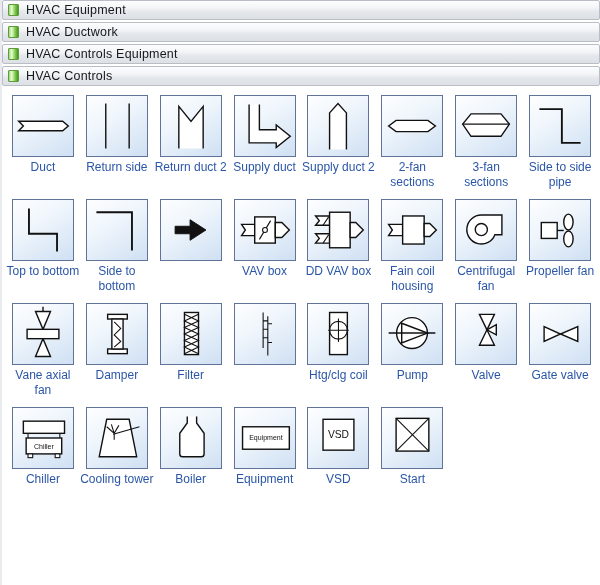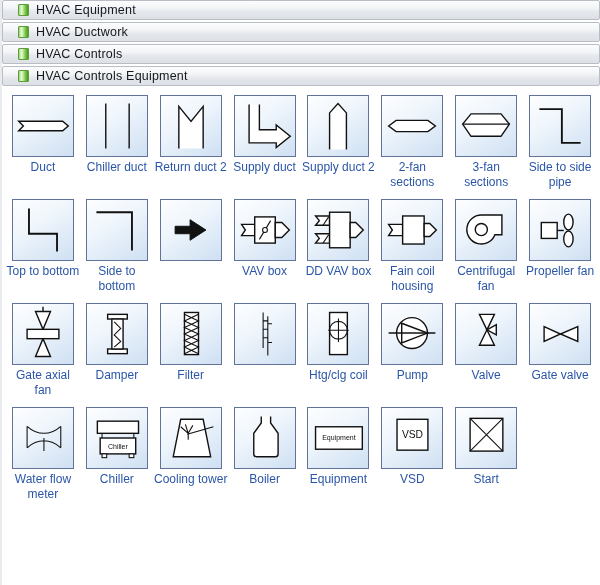--- a/index.html
+++ b/index.html
@@ -5,21 +5,21 @@
   html,body{margin:0;padding:0;}
   body{
     width:600px;height:585px;overflow:hidden;background:#fff;
     font-family:"Liberation Sans",sans-serif;
     -webkit-font-smoothing:antialiased;
   }
   .panel{width:600px;height:585px;border-left:2px solid #e9ebee;box-sizing:border-box;}
   
   .bar{
     height:20px;margin:0 0 2px 0;
-    display:flex;align-items:center;gap:7px;padding-left:15px;
+    display:flex;align-items:center;gap:7px;padding-left:5px;
     background:linear-gradient(#fdfdfe 0%,#f2f4f6 40%,#e4e7eb 60%,#dde0e5 100%);
     border:1px solid #b9bec6;border-radius:2px;box-sizing:border-box;
   }
   .bar .btxt{font-size:12.5px;color:#15181d;letter-spacing:.2px;}
   .sticon{
     width:11px;height:12px;flex:0 0 11px;border:1px solid #5d9c39;box-sizing:border-box;
     background:linear-gradient(90deg,#9ed77d 0%,#eafbdc 30%,#bdeb93 45%,#7cc64e 70%,#49991f 100%);
     border-radius:1px;
   }
   
@@ -200,44 +200,44 @@
   <div class="bar">
     <span class="sticon"></span>
     <span class="btxt">HVAC Equipment</span>
   </div>
   <div class="bar">
     <span class="sticon"></span>
     <span class="btxt">HVAC Ductwork</span>
   </div>
   <div class="bar">
     <span class="sticon"></span>
-    <span class="btxt">HVAC Controls</span>
+    <span class="btxt">HVAC Controls Equipment</span>
   </div>
   <div class="bar">
     <span class="sticon"></span>
-    <span class="btxt">HVAC Controls Equipment</span>
+    <span class="btxt">HVAC Controls</span>
   </div>
 
   <div class="grid">
 
     <div class="cell">
       <div class="tile">
           <svg viewBox="0 0 62 62">
             <use href="#sym-duct"></use>
           </svg>
         </div>
       <div class="lbl">Duct</div>
     </div>
     <div class="cell">
       <div class="tile">
           <svg viewBox="0 0 62 62">
             <use href="#sym-return-duct"></use>
           </svg>
         </div>
-      <div class="lbl">Chiller duct</div>
+      <div class="lbl">Return side</div>
     </div>
     <div class="cell">
       <div class="tile">
           <svg viewBox="0 0 62 62">
             <use href="#sym-return-duct-2"></use>
           </svg>
         </div>
       <div class="lbl">Return duct 2</div>
     </div>
     <div class="cell">
@@ -344,21 +344,21 @@
           </svg>
         </div>
       <div class="lbl">Propeller fan</div>
     </div>
     <div class="cell">
       <div class="tile">
           <svg viewBox="0 0 62 62">
             <use href="#sym-vaneaxial"></use>
           </svg>
         </div>
-      <div class="lbl">Gate axial fan</div>
+      <div class="lbl">Vane axial fan</div>
     </div>
     <div class="cell">
       <div class="tile">
           <svg viewBox="0 0 62 62">
             <use href="#sym-damper"></use>
           </svg>
         </div>
       <div class="lbl">Damper</div>
     </div>
     <div class="cell">
@@ -401,28 +401,20 @@
         </div>
       <div class="lbl">Valve</div>
     </div>
     <div class="cell">
       <div class="tile">
           <svg viewBox="0 0 62 62">
             <use href="#sym-gatevalve"></use>
           </svg>
         </div>
       <div class="lbl">Gate valve</div>
-    </div>
-    <div class="cell">
-      <div class="tile">
-          <svg viewBox="0 0 62 62">
-            <use href="#sym-waterflow"></use>
-          </svg>
-        </div>
-      <div class="lbl">Water flow meter</div>
     </div>
     <div class="cell">
       <div class="tile">
           <svg viewBox="0 0 62 62">
             <use href="#sym-chiller"></use>
             <text class="symtxt" x="32" y="42.5" font-size="7.5">Chiller</text>
           </svg>
         </div>
       <div class="lbl">Chiller</div>
     </div>

